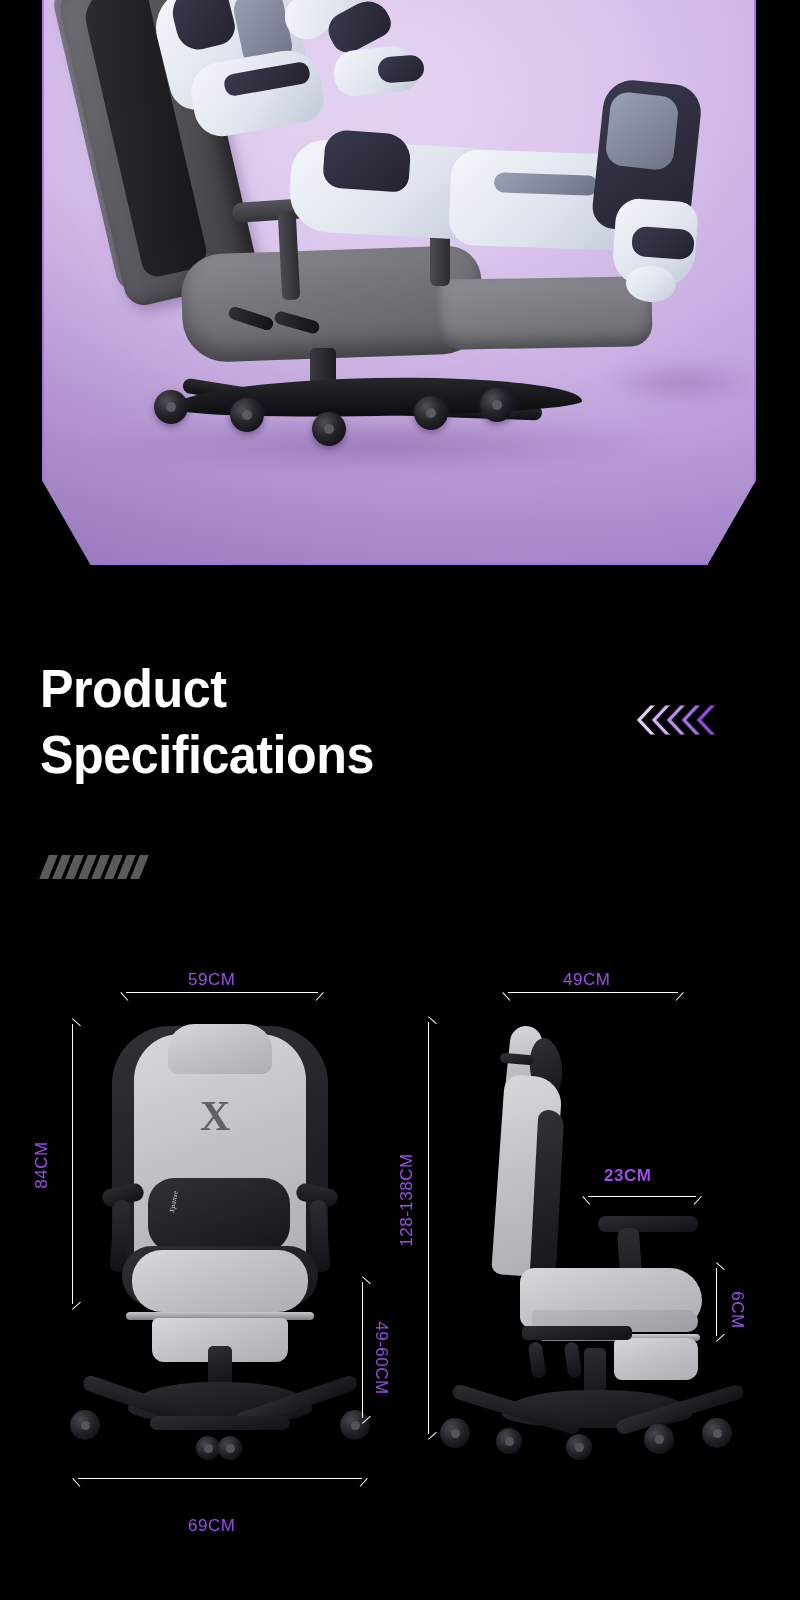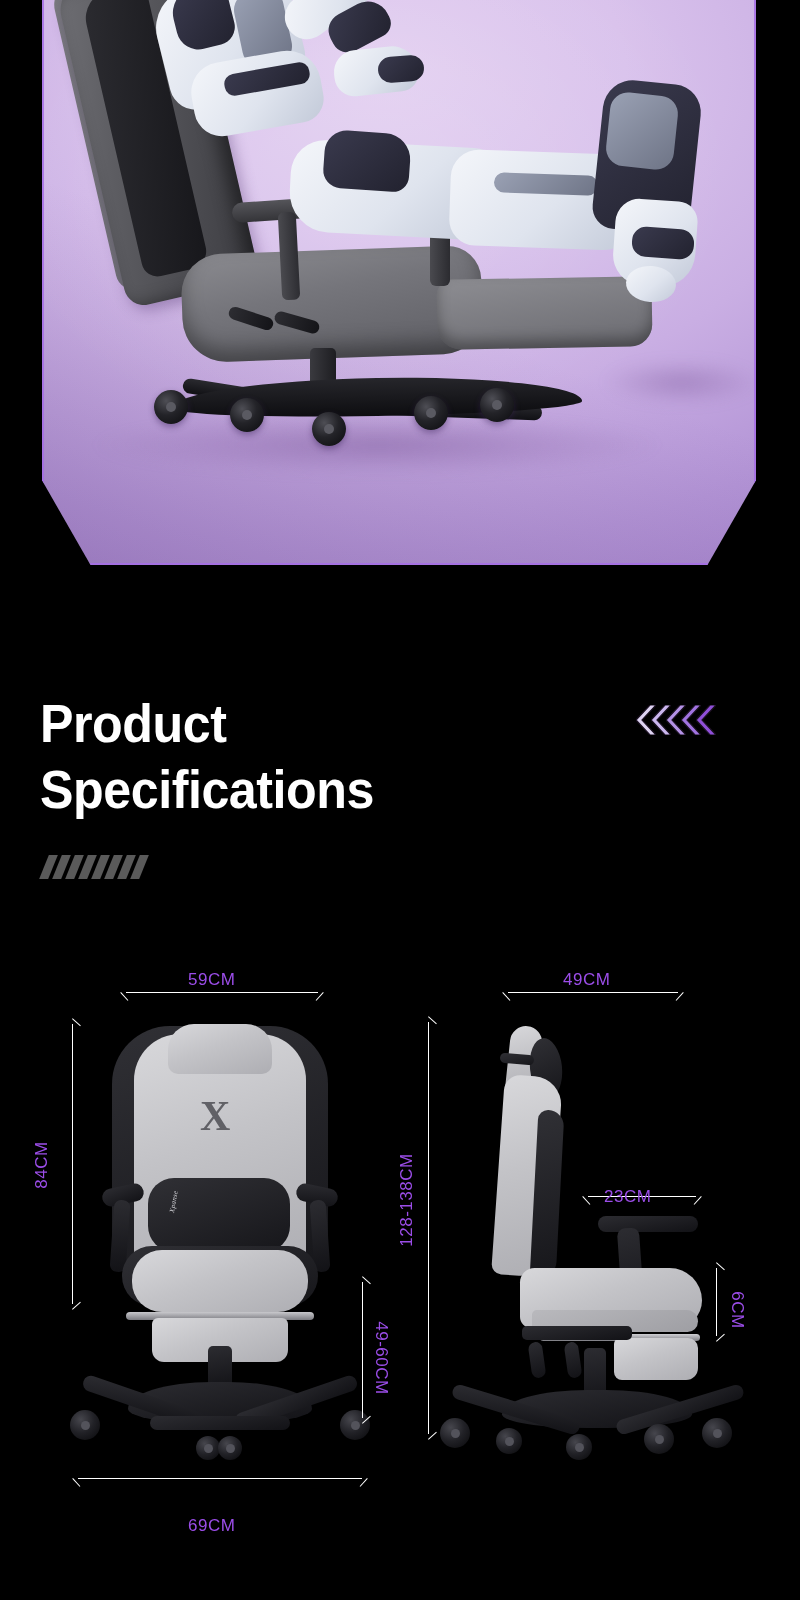--- a/index.html
+++ b/index.html
@@ -175,21 +175,21 @@
 
   
   .r-shape{ position:absolute; }
   .r-white{ background: linear-gradient(135deg,#f4f6fa 0%, #dfe4ee 55%, #c2c9d8 100%); }
   .r-dark{ background: linear-gradient(135deg,#3a3a4e 0%, #22222f 100%); }
   .r-mid{ background: linear-gradient(135deg,#9aa1b4 0%, #6e7486 100%); }
 
   
   #spec-heading{
     position:absolute;
-    left: 40px; top: 690px;
+    left: 40px; top: 655px;
     width: 720px;
   }
   .spec-title{
     font-family: "Liberation Sans", sans-serif;
     font-weight: 700;
     font-size: 54px;
     line-height: 66px;
     letter-spacing: -0.5px;
     color: #ffffff;
     margin: 0;
@@ -511,18 +511,18 @@
   <div class="bracket-h" style="left:78px; top:528px; width:284px;"></div>
   <span class="dim-label" style="left:188px; top:566px;">69CM</span>
 
   <div class="bracket-h" style="left:508px; top:42px; width:170px;"></div>
   <span class="dim-label" style="left:563px; top:20px;">49CM</span>
 
   <div class="bracket-v" style="left:428px; top:72px; height:412px;"></div>
   <span class="dim-label vert" style="left:360px; top:240px; transform:rotate(-90deg);">128-138CM</span>
 
   <div class="bracket-h" style="left:588px; top:246px; width:108px;"></div>
-  <span class="dim-label" style="left:604px; top:237px;">23CM</span>
+  <span class="dim-label" style="left:604px; top:216px;font-weight:bold;">23CM</span>
 
   <div class="bracket-v" style="left:716px; top:318px; height:68px;"></div>
   <span class="dim-label vert" style="left:718px; top:350px; transform:rotate(90deg);">6CM</span>
 
 </div>
 
 </body></html>

